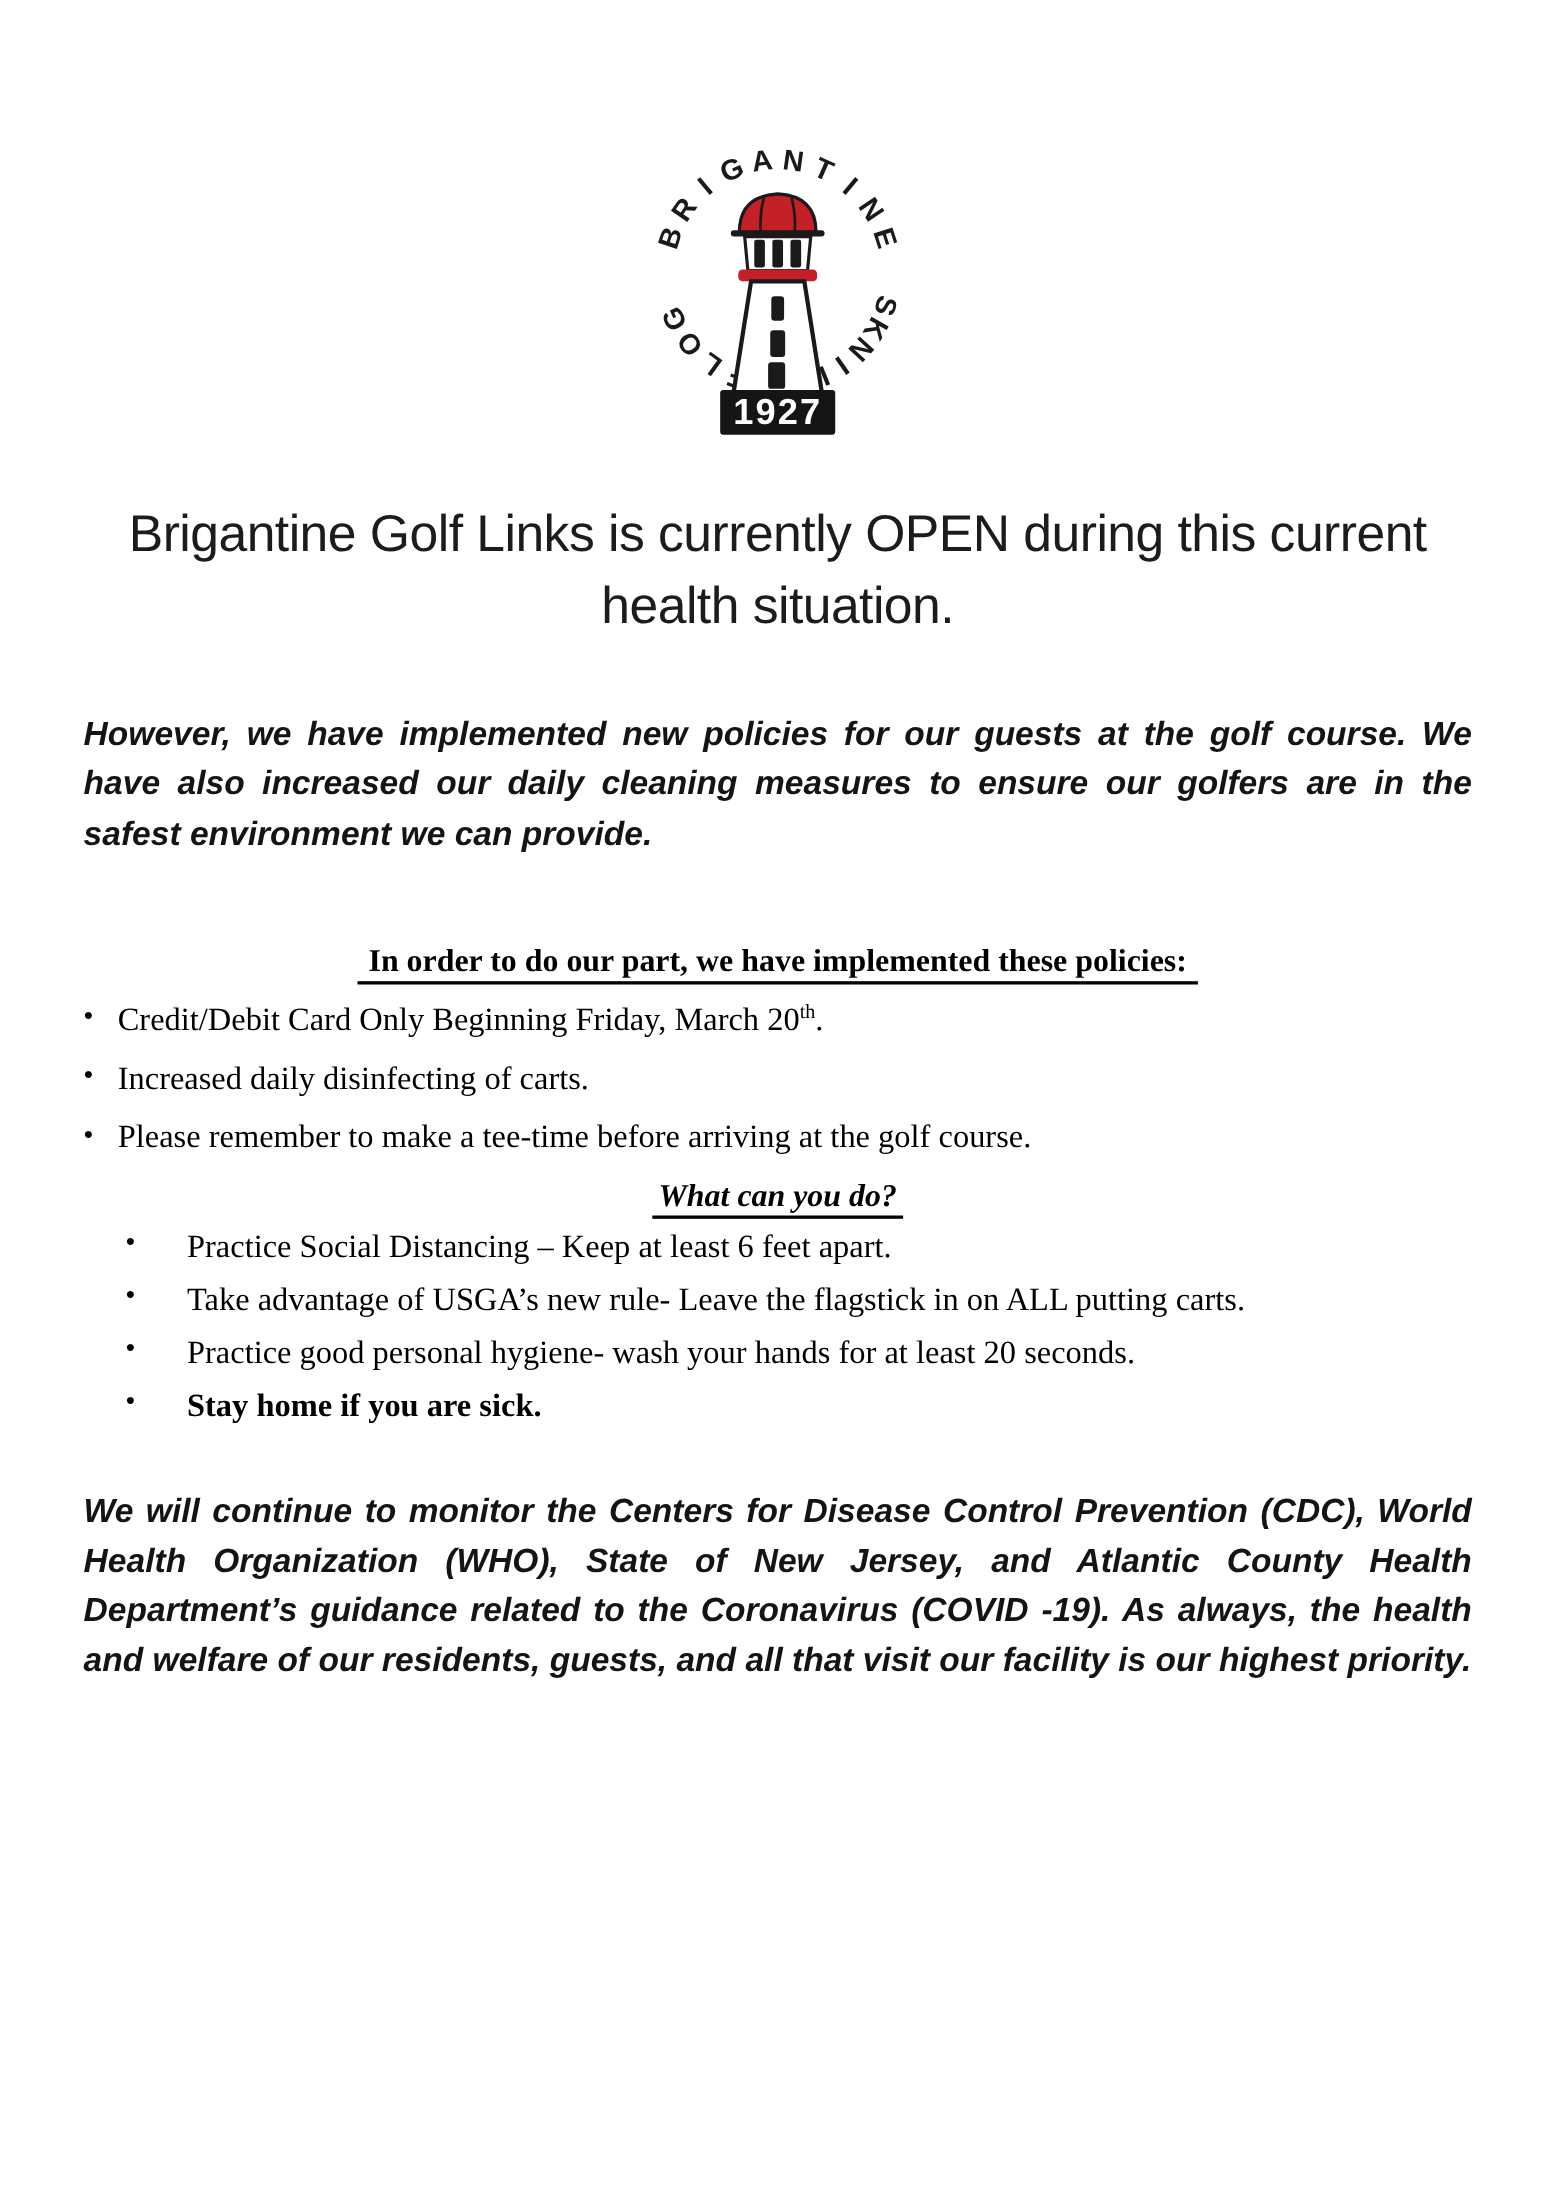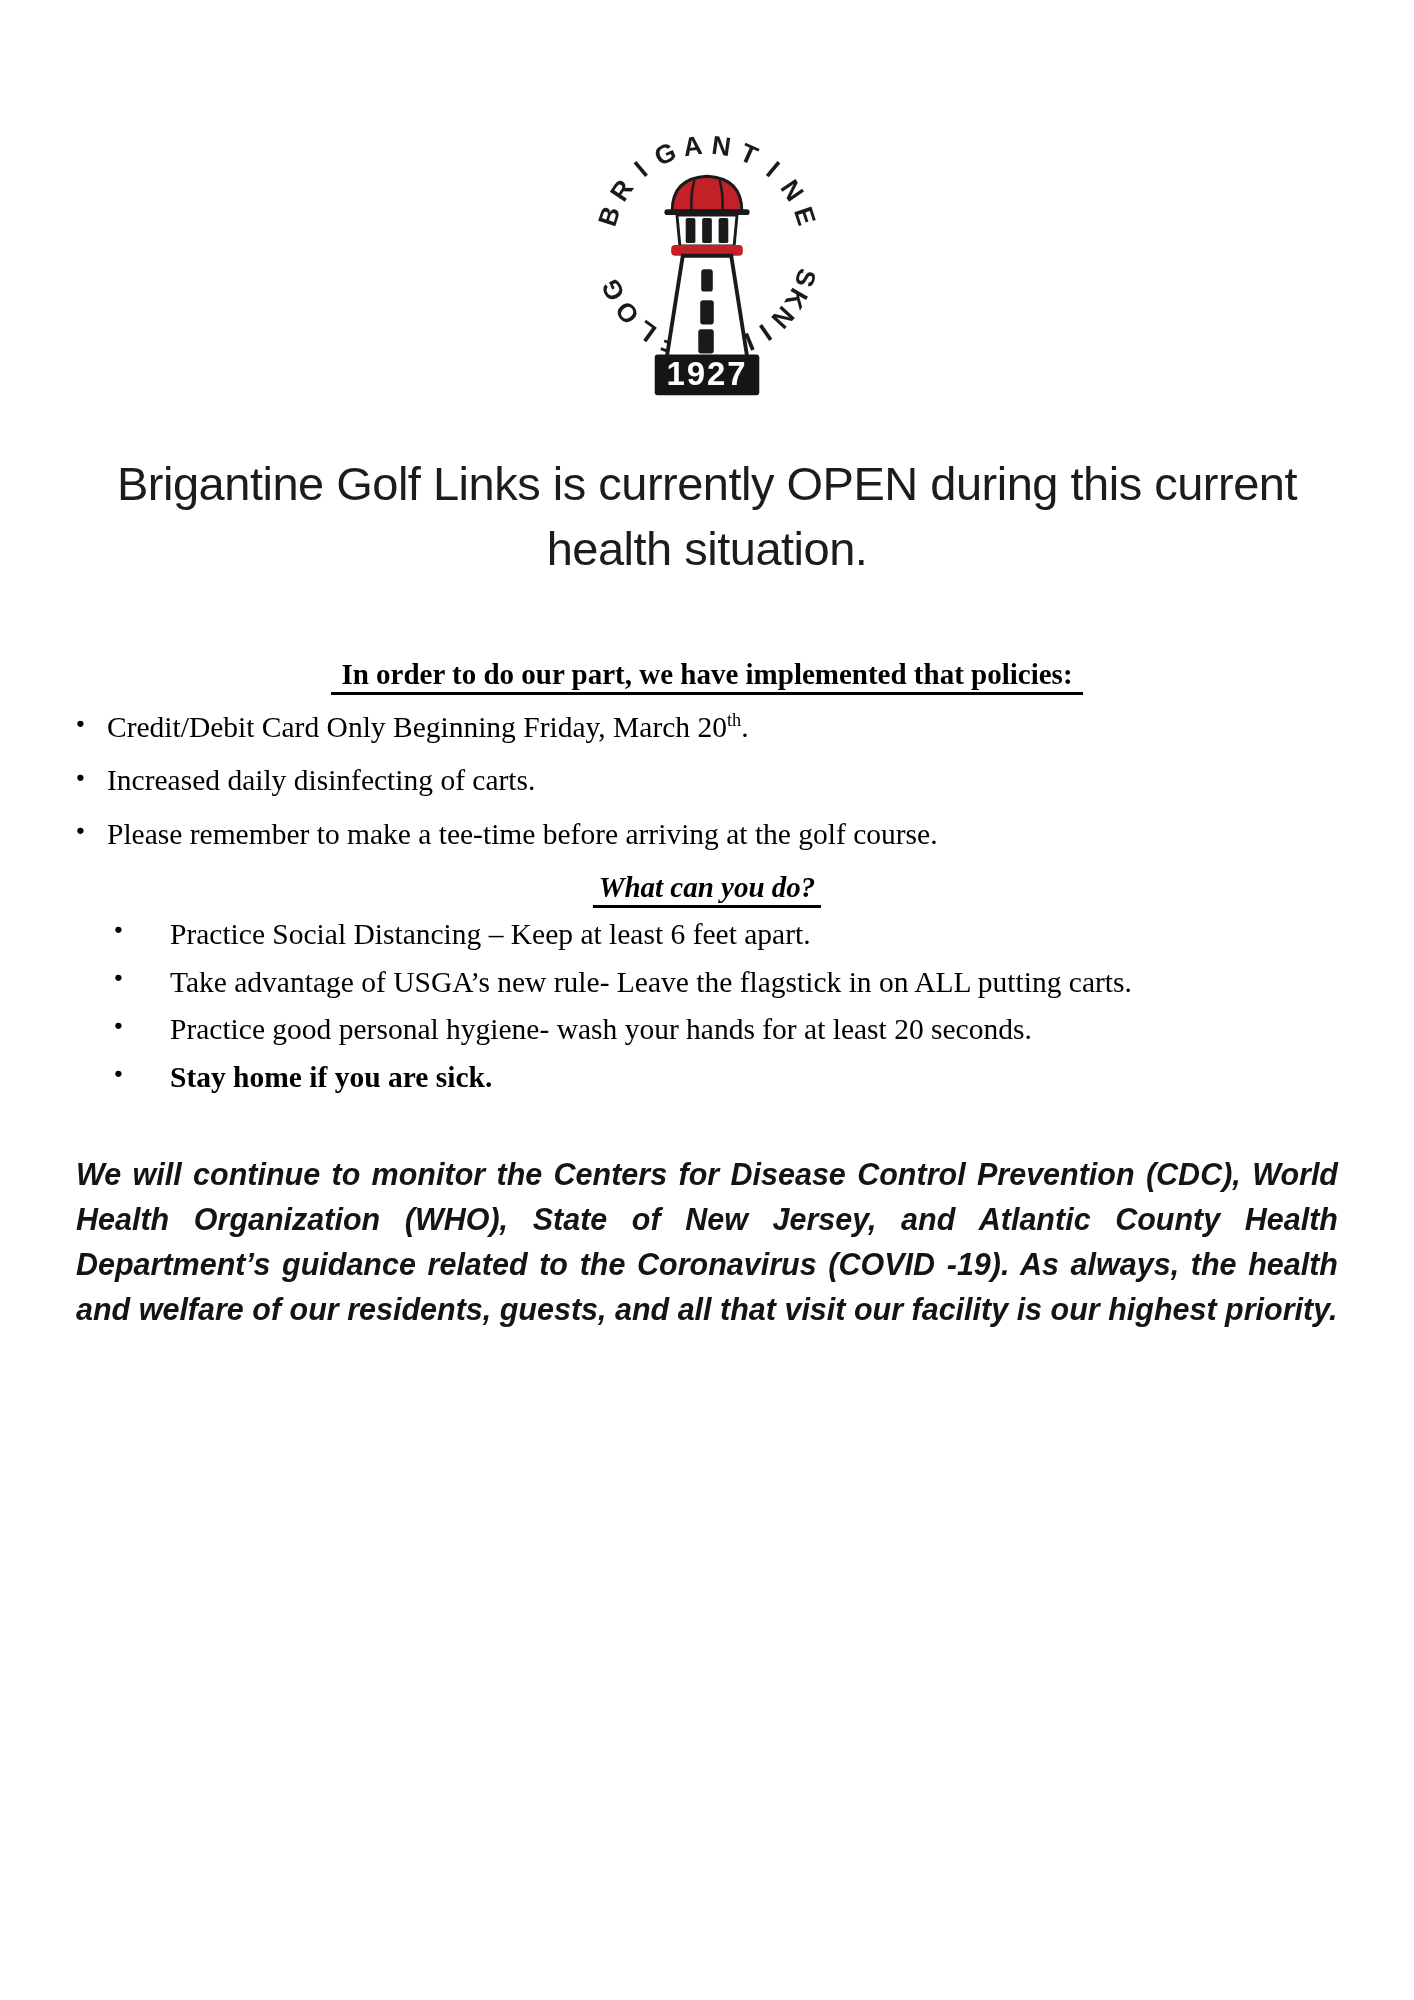--- a/index.html
+++ b/index.html
@@ -114,22 +114,23 @@
 
         <path d="M90 240 L170 240 L175 256 L85 256 Z" fill="#1a1a1a"></path>
         <rect x="76" y="238" width="108" height="42" rx="3" fill="#151515"></rect>
         <text x="130" y="270" class="year-text">1927</text>
       </g>
     </svg>
   </div>
 
   <h1 class="heading">Brigantine Golf Links is currently OPEN during this current health situation.</h1>
 
+  <p class="lead">However, we have implemented new policies for our guests at the golf course. We have also increased our daily cleaning measures to ensure our golfers are in the safest environment we can provide.</p>
 
-  <h2 class="sec-title"><span class="uline">In order to do our part, we have implemented that policies:</span></h2>
+  <h2 class="sec-title"><span class="uline">In order to do our part, we have implemented these policies:</span></h2>
 
   <ul class="list list1">
     <li><span>Credit/Debit Card </span><span class="u">Only</span><span> Beginning Friday, March 20</span><sup>th</sup><span>.</span></li>
     <li>Increased daily disinfecting of carts.</li>
     <li>Please remember to make a tee-time before arriving at the golf course.</li>
   </ul>
 
   <h2 class="sec-title actions"><span class="uline">What can you do?</span></h2>
 
   <ul class="list list2">

